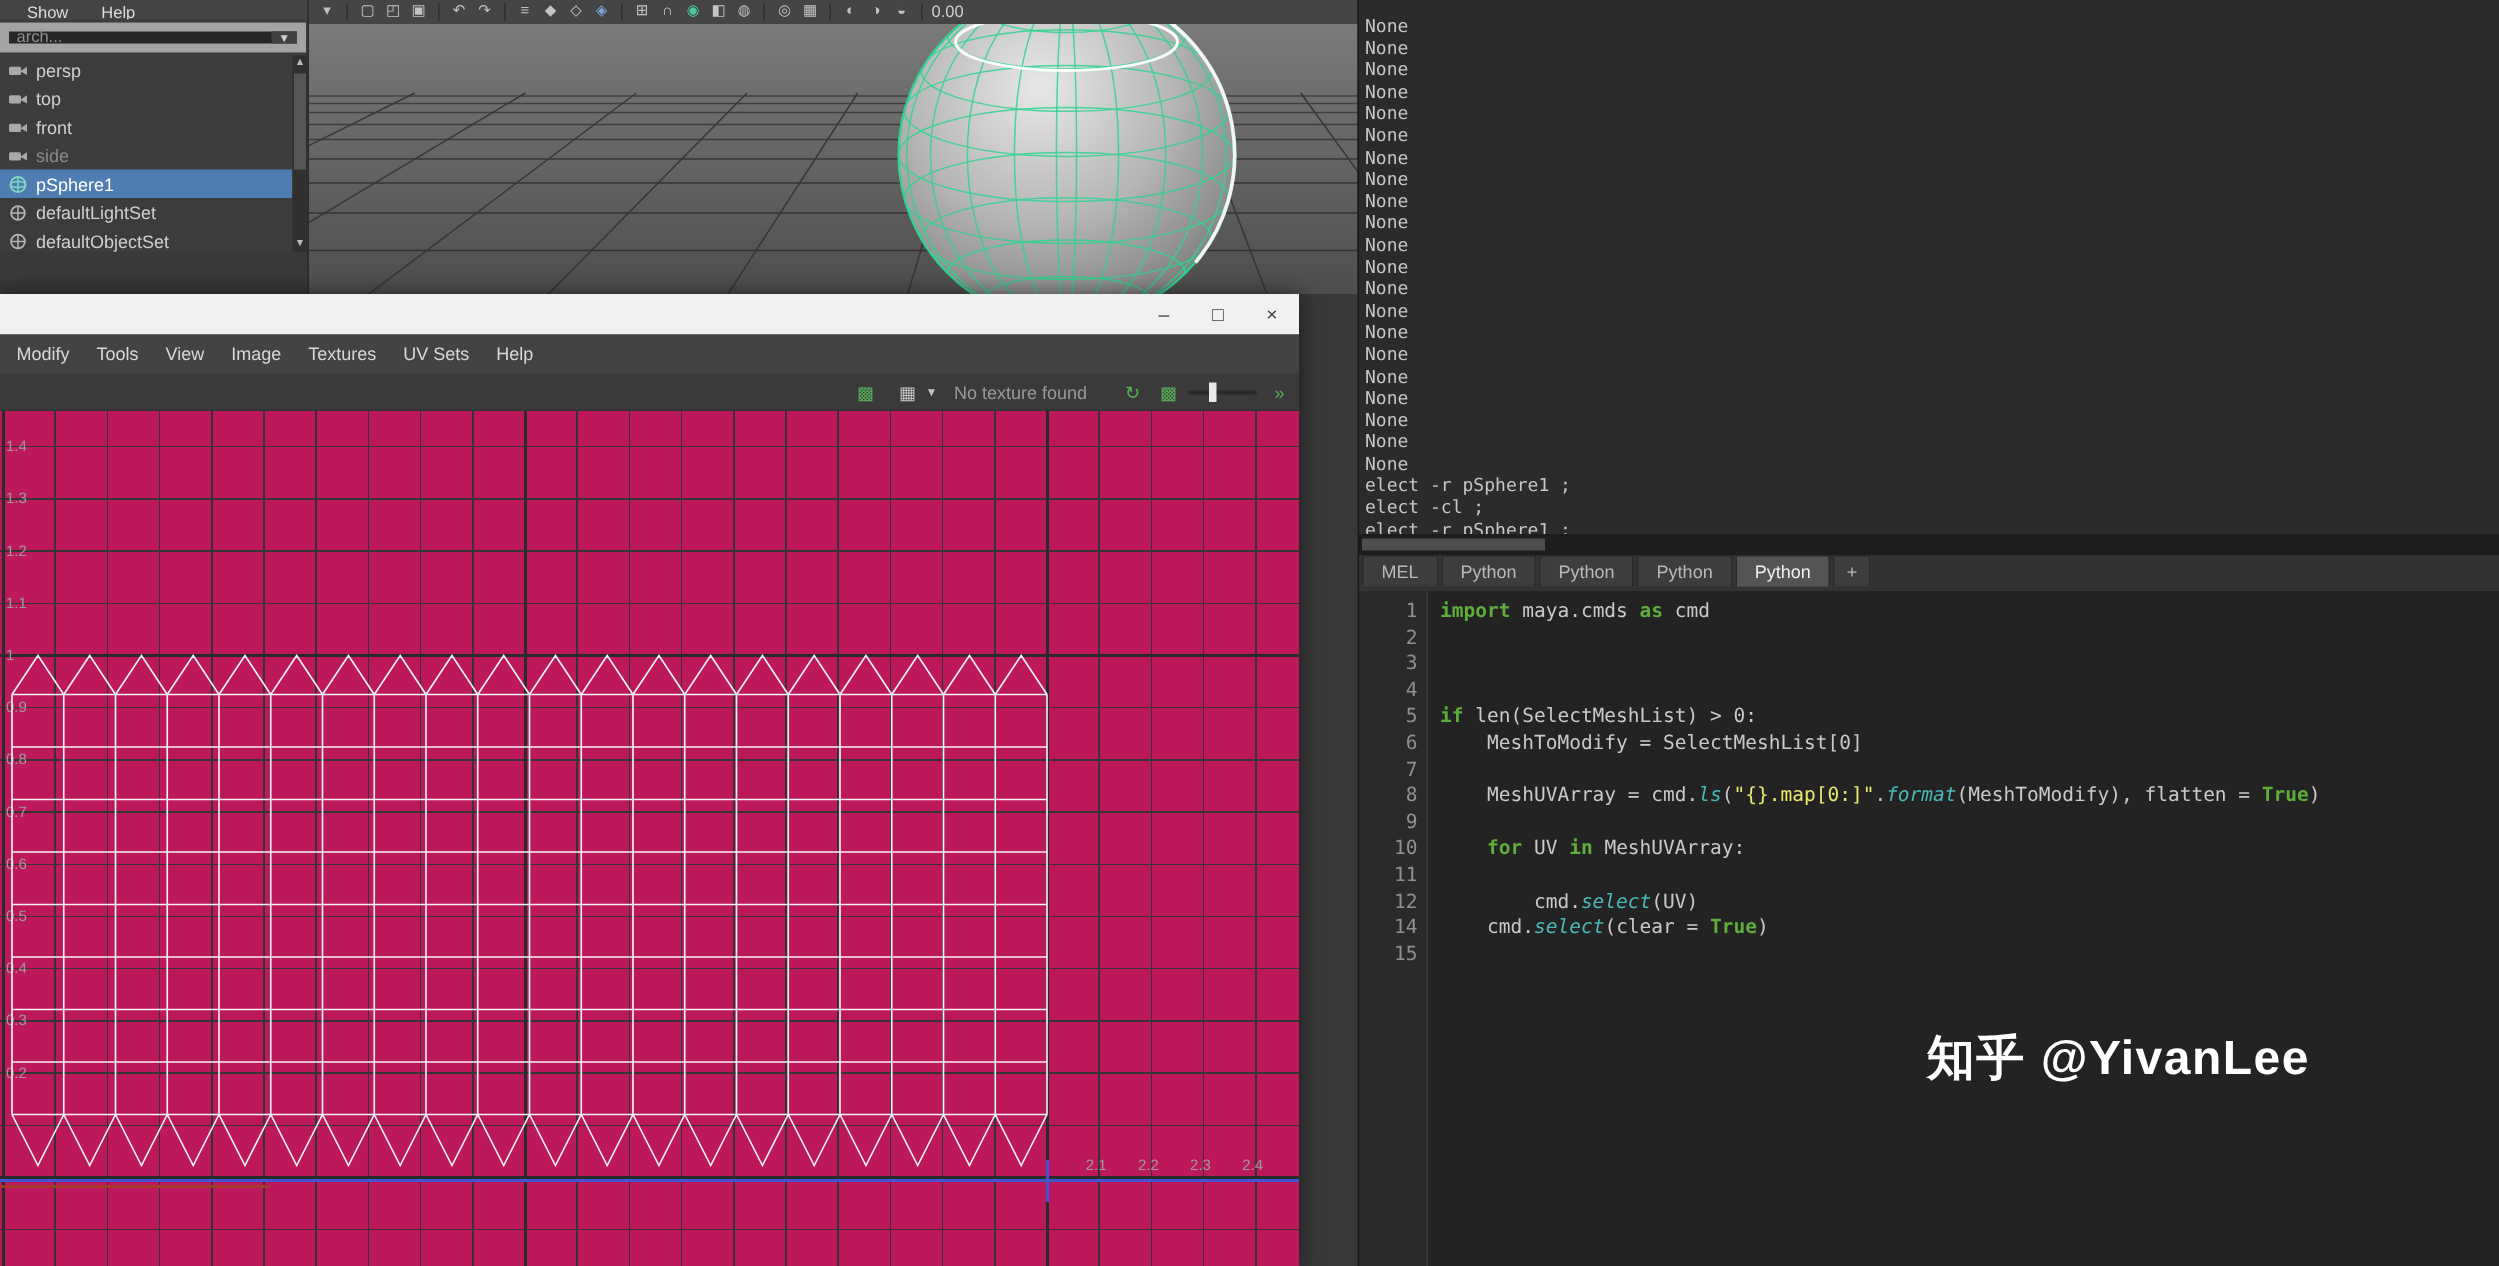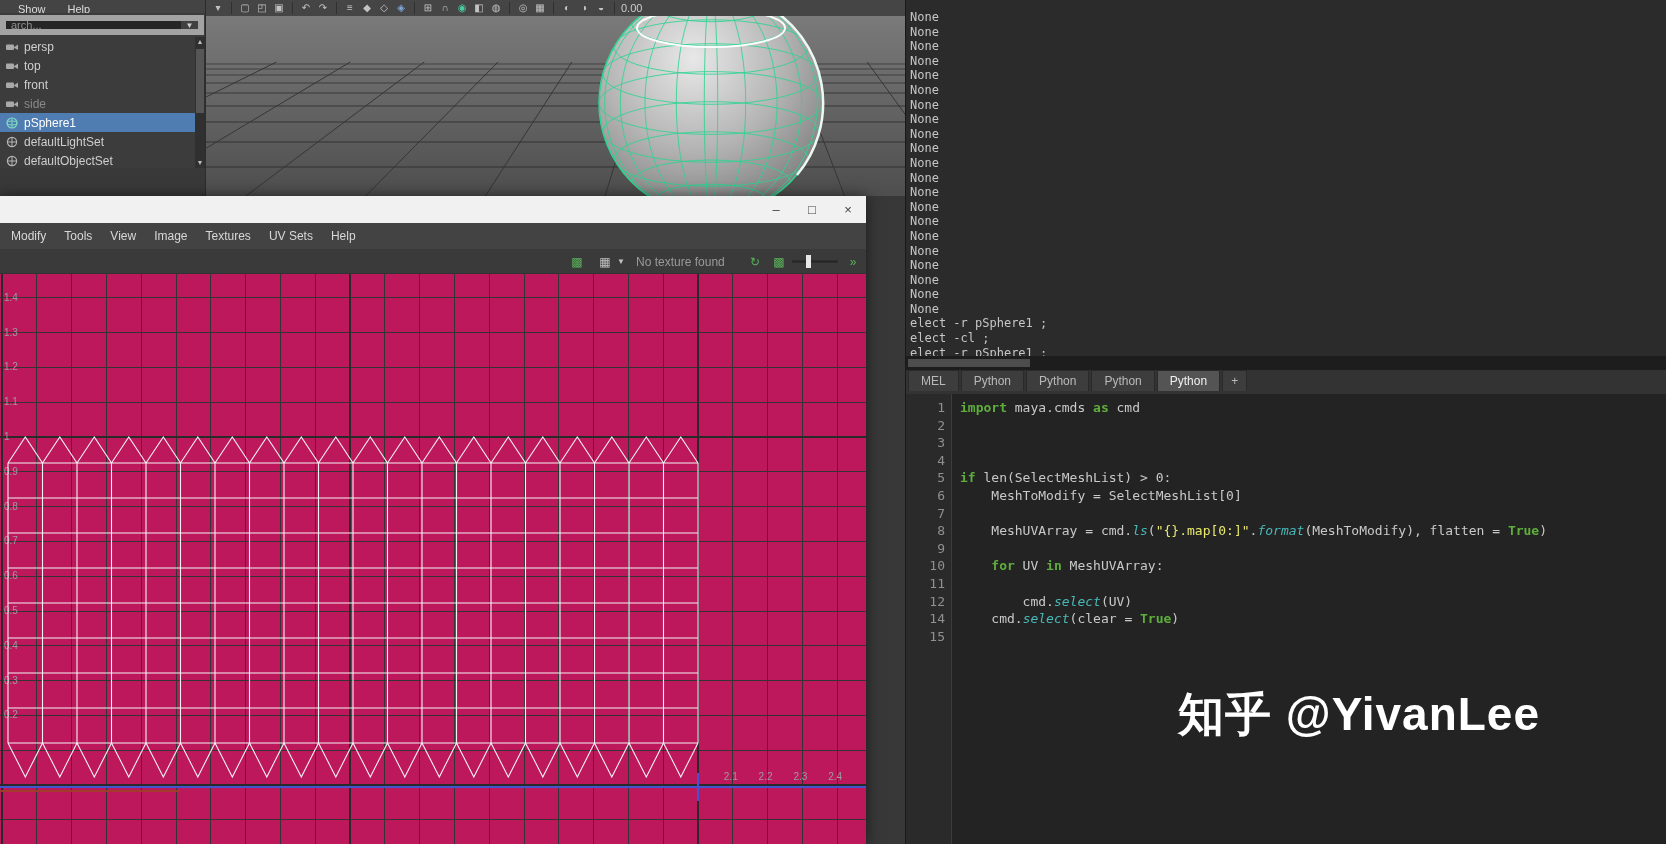--- a/index.html
+++ b/index.html
@@ -44,21 +44,21 @@
   .tab.add{padding:0 8px}
   #code{position:absolute;top:394px;left:0;right:0;bottom:0;background:#232323;font-family:"DejaVu Sans Mono",monospace;font-size:13px;line-height:17.6px;padding-top:5px}
   #gutter-bg{position:absolute;left:0;top:0;bottom:0;width:46px;background:#2a2a2a;border-right:1px solid #3c3c3c}
   .code-row{display:flex;position:relative}
   .ln{width:46px;text-align:right;padding-right:7px;color:#909090;flex:none}
   .ct{white-space:pre;padding-left:8px}
   .tok-kw{color:#5fae3c;font-weight:bold}
   .tok-fn{color:#49b8b8;font-style:italic}
   .tok-str{color:#e9e96e}
   .tok-pl{color:#c9c9c9}
-  #watermark{position:absolute;right:126px;top:684px;font-size:46px;font-weight:bold;color:#fff;letter-spacing:1px;white-space:nowrap}
+  #watermark{position:absolute;right:126px;top:684px;font-size:32px;font-weight:bold;color:#fff;letter-spacing:1px;white-space:nowrap}
 
   
   #main-gap{position:absolute;left:866px;top:196px;width:39px;height:648px;background:#383838}
 
   
   #uv-window{position:absolute;left:0;top:196px;width:866px;height:648px;background:#3c3c3c;box-shadow:0 0 14px rgba(0,0,0,.55)}
   #uv-titlebar{height:27px;background:#f1f1f1;display:flex;justify-content:flex-end}
   .win-btn{width:36px;height:100%;display:flex;align-items:center;justify-content:center;color:#444;font-size:13px}
   #uv-menubar{height:26px;background:#434343;display:flex;align-items:center;padding-left:2px}
   .uv-menu{font-size:12px;color:#d8d8d8;padding:0 9px}

